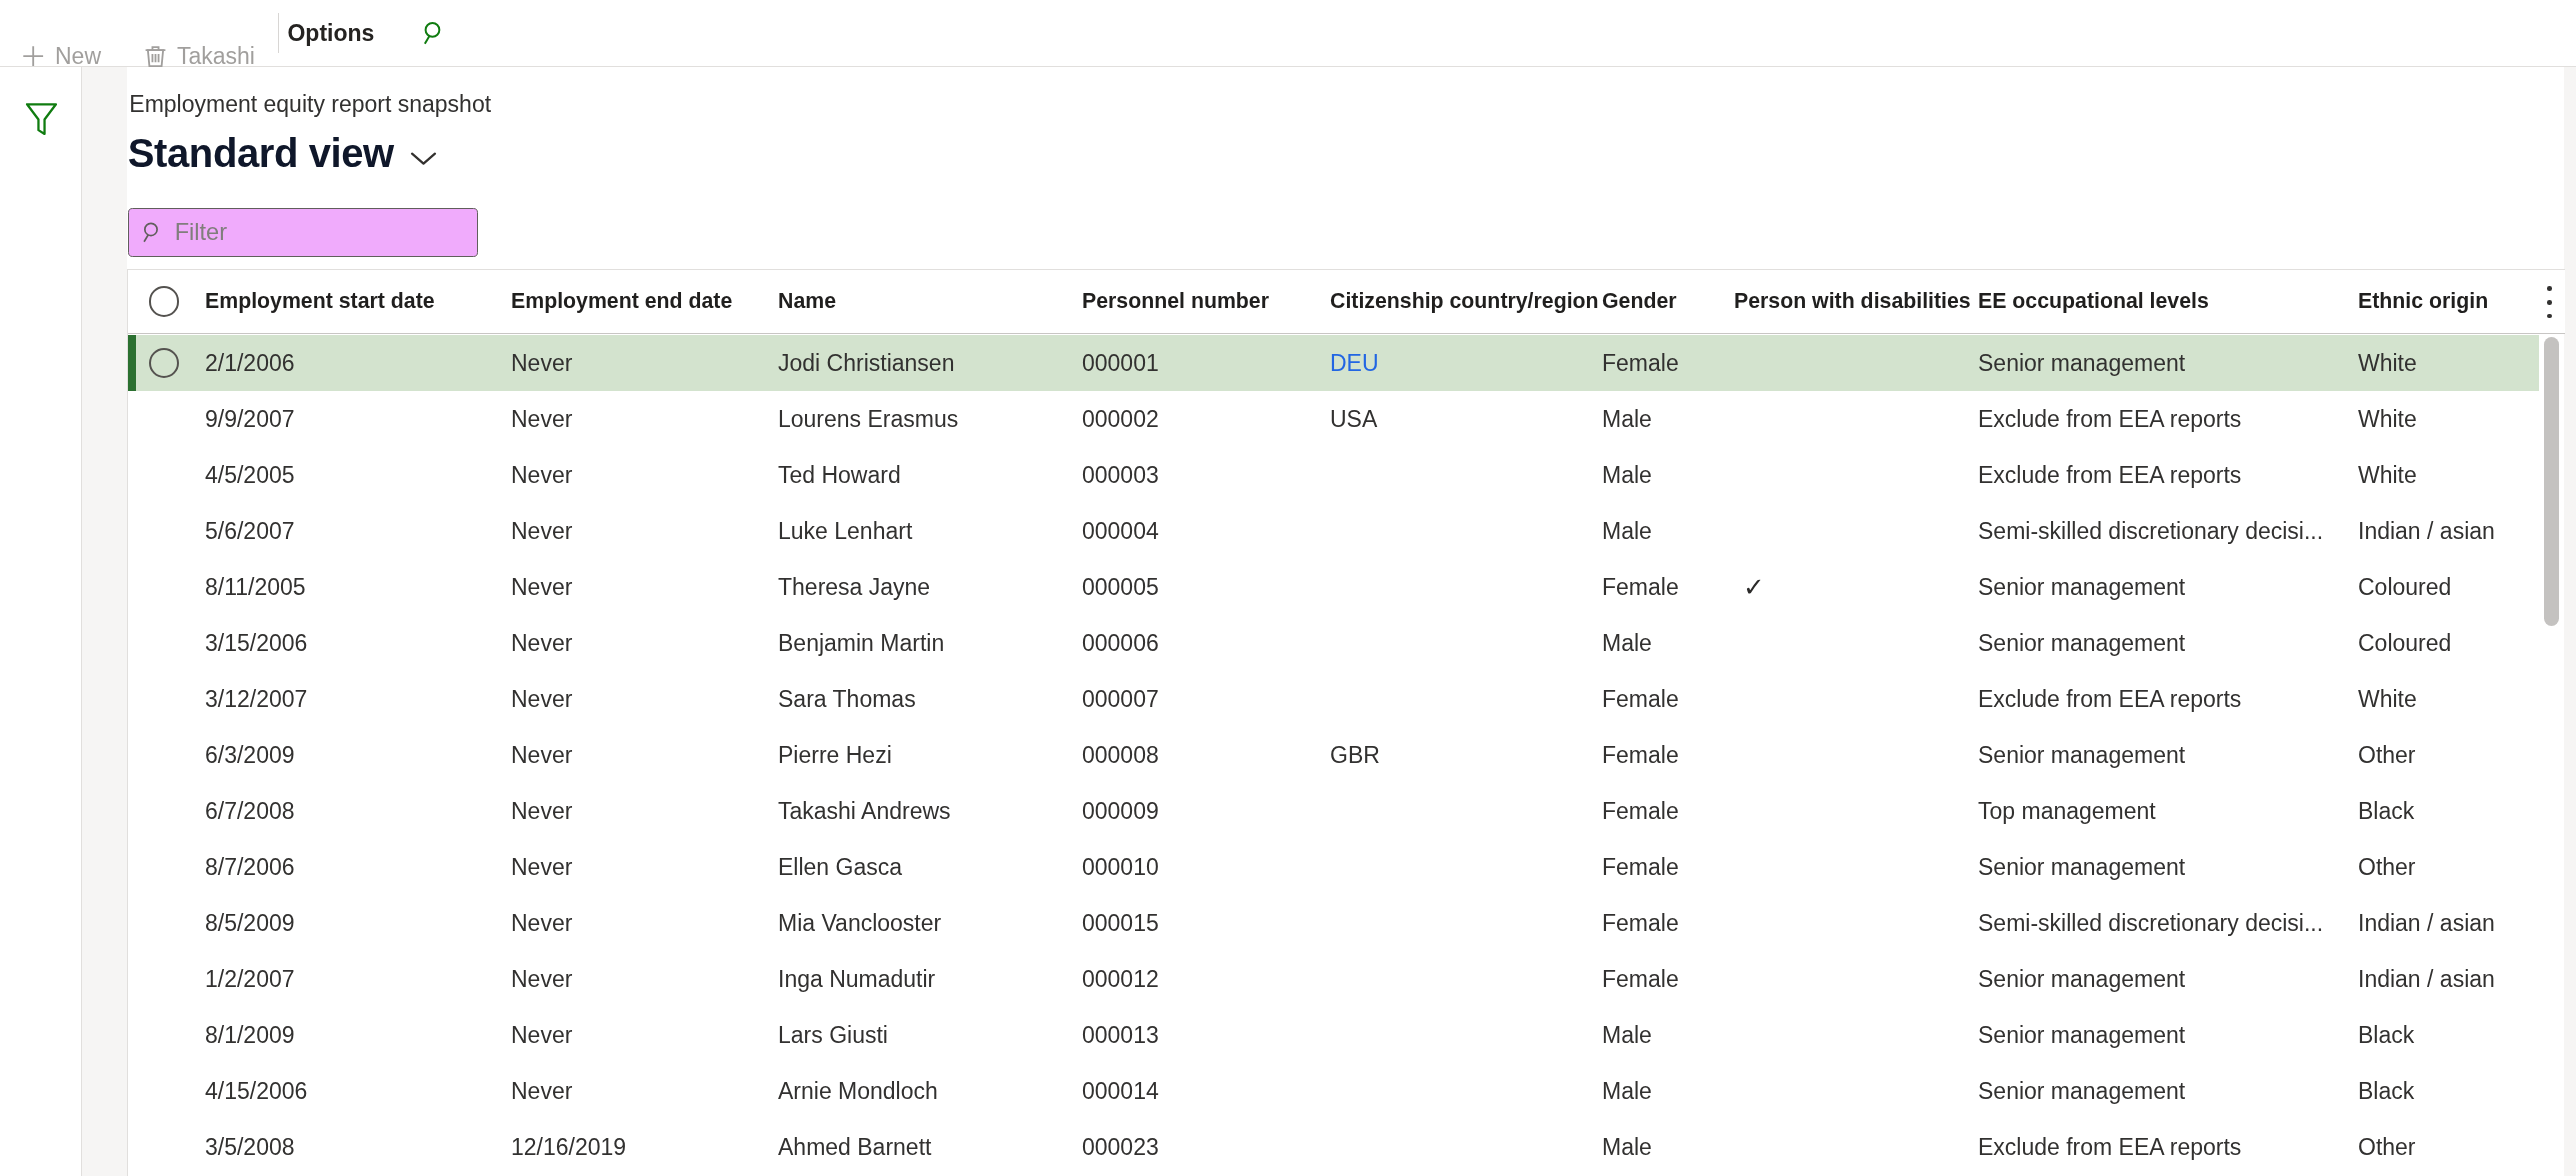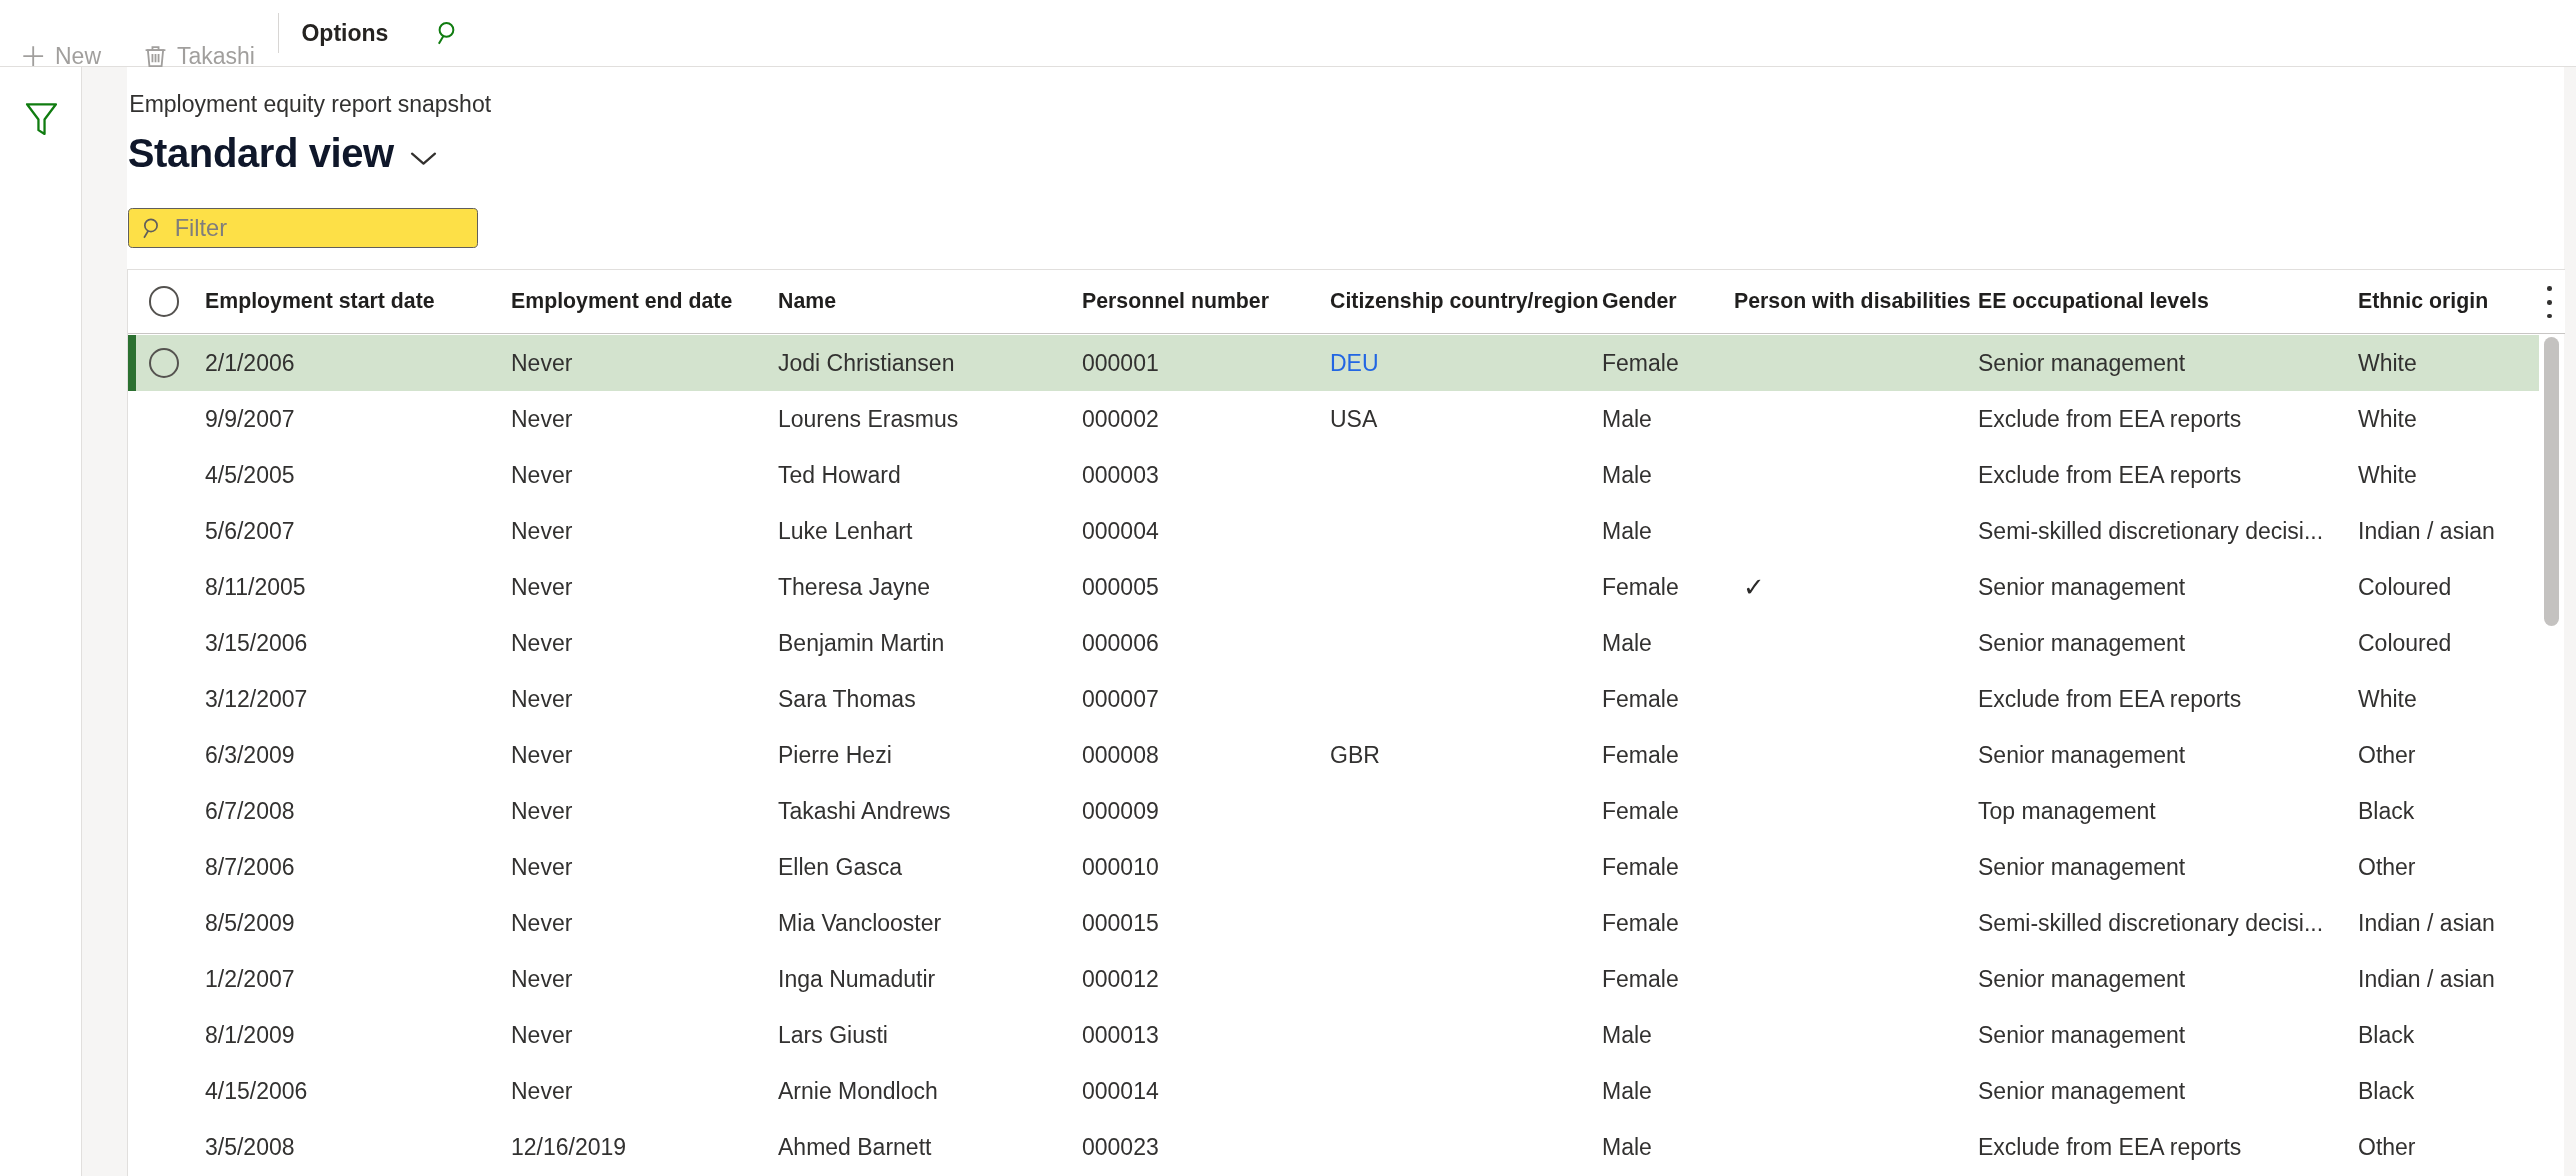--- a/index.html
+++ b/index.html
@@ -13,43 +13,43 @@
   .toolbar {
     position:absolute; left:0; top:0; width:2576px; height:67px;
     background:#fff; border-bottom:0.8px solid #e1dfdd;
     display:flex; align-items:center;
   }
   .tb-btn { display:flex; align-items:center; gap:10px; font-size:23px; cursor:default; }
   .tb-btn.disabled { color:#a19f9d;margin-top:46px; }
   .tb-new { margin-left:20.6px; }
   .tb-delete { margin-left:43px; }
   .tb-sep { width:1.5px; height:40px; background:#d8d6d4; margin-left:23px; }
-  .tb-options { margin-left:22px; font-weight:700; color:#252321; font-size:23px; }
+  .tb-options { margin-left:8px; font-weight:700; color:#252321; font-size:23px; }
   .tb-search { margin-left:47px; display:flex; align-items:center; }
   .icon svg { display:block; }
   
   .page-bg { position:absolute; left:0; top:67px; width:2576px; height:1110px; background:#f6f5f4; }
   .sidebar {
     position:absolute; left:0; top:67px; width:82px; height:1110px;
     background:#fff; border-right:0.8px solid #e1dfdd;
   }
   .funnel-wrap { position:absolute; left:24.4px; top:34px; }
   
   .content {
     position:absolute; left:127px; top:67px; width:2437px; height:1110px;
     background:#fff;
   }
   .caption { position:absolute; left:2.3px; top:24.4px; font-size:23px; color:#323130; }
   .view-selector { position:absolute; left:0.8px; top:64px; display:flex; align-items:center; gap:15.2px; cursor:default; }
   .view-title { font-size:40px; font-weight:700; color:#0f172a; letter-spacing:-0.4px; }
   .view-chevron { margin-top:10.7px; }
   
   .filter-box {
-    position:absolute; left:0.8px; top:141px; width:350px; height:40px;
-    border:1.5px solid #605e5c; border-radius:4.6px; background:#fde047;
+    position:absolute; left:0.8px; top:141px; width:350px; height:49px;
+    border:1.5px solid #605e5c; border-radius:4.6px; background:#f0abfc;
     display:flex; align-items:center;
   }
   .filter-box .mag { margin-left:12.2px; }
   .filter-input {
     border:none; outline:none; flex:1; height:100%; margin-left:10.7px;
     font-family:inherit; font-size:23.6px; color:#323130; background:transparent;
   }
   .filter-input::placeholder { color:#807e7c; opacity:1; }
   
   .grid { position:absolute; left:0; top:202px; width:2437px; height:1157px; }

